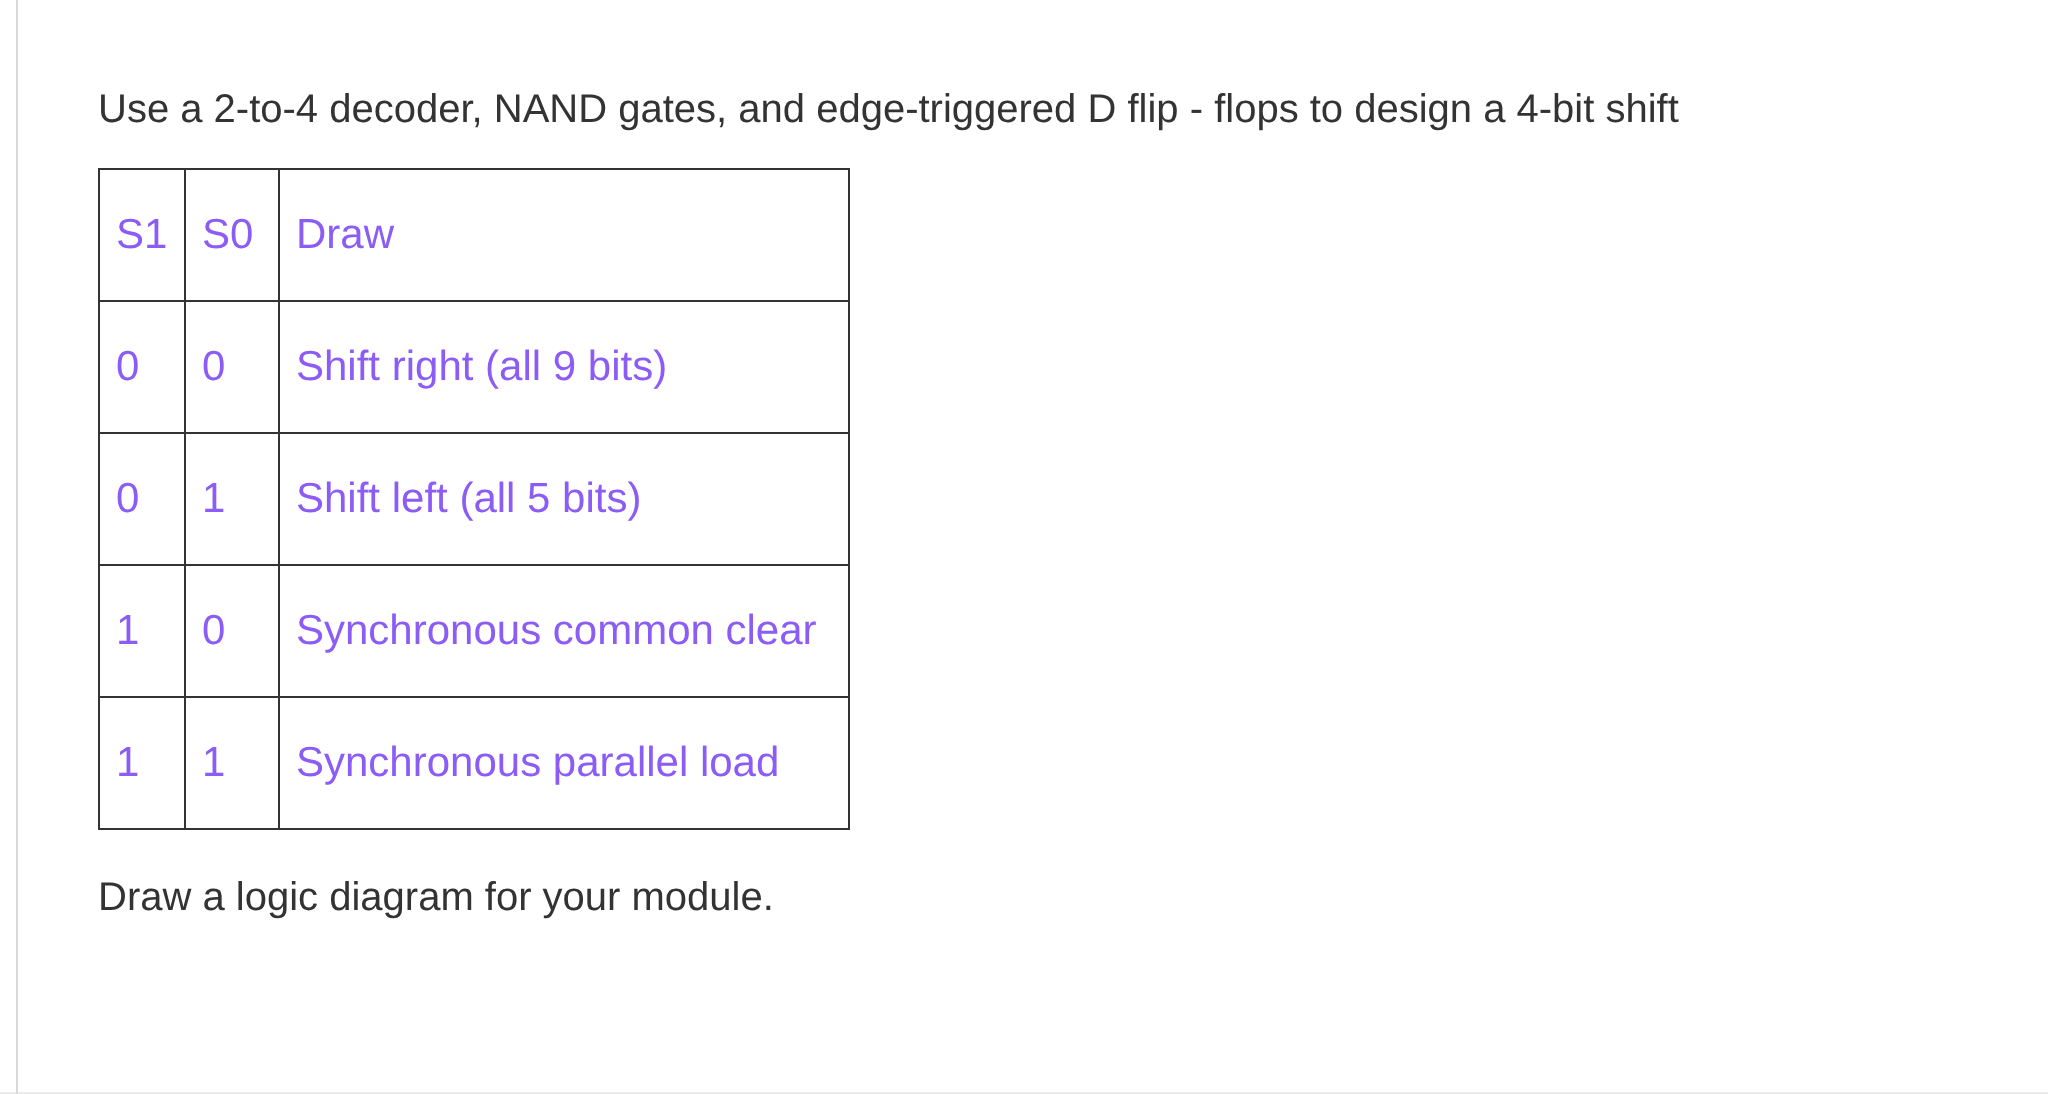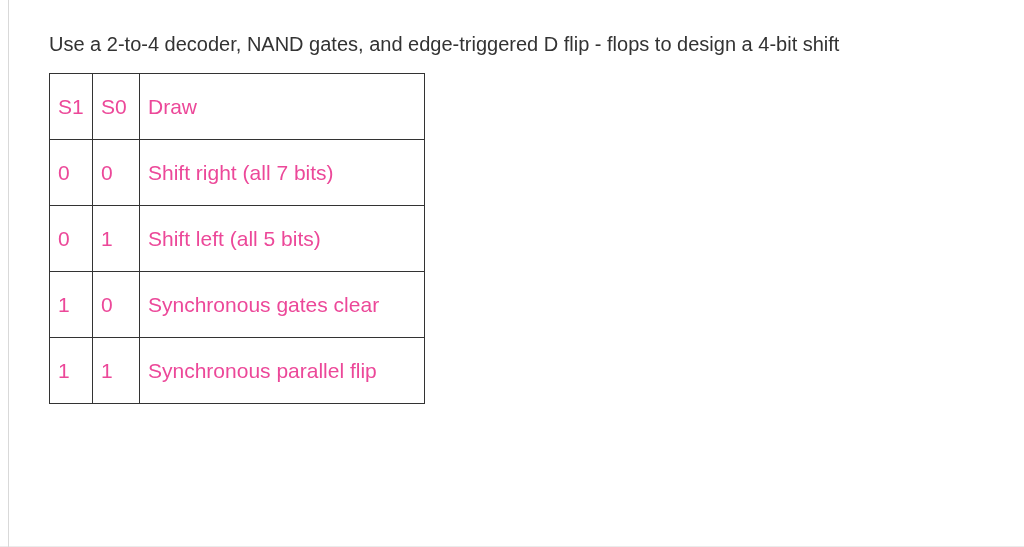--- a/index.html
+++ b/index.html
@@ -24,39 +24,39 @@
     position: absolute;
     left: 8px;
     top: 0;
     width: 1px;
     height: 547px;
     background: #d9d9d9;
   }
   .content {
     position: absolute;
     left: 49px;
-    top: 27px;
+    top: 38px;
     width: 930px;
   }
   .question {
     font-size: 20px;
     line-height: 34px;
     color: #333333;
   }
   .question .line {
     display: block;
     white-space: nowrap;
   }
   table.function-table {
     border-collapse: collapse;
     table-layout: fixed;
     width: 375px;
     margin-top: 12px;
     font-size: 21px;
-    color: #ec4899;
+    color: #8b5cf6;
   }
   table.function-table td {
     border: 1px solid #333333;
     height: 66px;
     padding: 0 8px;
     vertical-align: middle;
     white-space: nowrap;
     overflow: hidden;
   }
   col.c-s1 { width: 43px; }
@@ -89,35 +89,36 @@
       </colgroup>
       <tbody>
         <tr>
           <td>S1</td>
           <td>S0</td>
           <td>Draw</td>
         </tr>
         <tr>
           <td>0</td>
           <td>0</td>
-          <td>Shift right (all 7 bits)</td>
+          <td>Shift right (all 9 bits)</td>
         </tr>
         <tr>
           <td>0</td>
           <td>1</td>
           <td>Shift left (all 5 bits)</td>
         </tr>
         <tr>
           <td>1</td>
           <td>0</td>
-          <td>Synchronous gates clear</td>
+          <td>Synchronous common clear</td>
         </tr>
         <tr>
           <td>1</td>
           <td>1</td>
-          <td>Synchronous parallel flip</td>
+          <td>Synchronous parallel load</td>
         </tr>
       </tbody>
     </table>
 
+    <div class="footer-text">Draw a logic diagram for your module.</div>
 
   </div>
 </div>
 
 </body></html>

